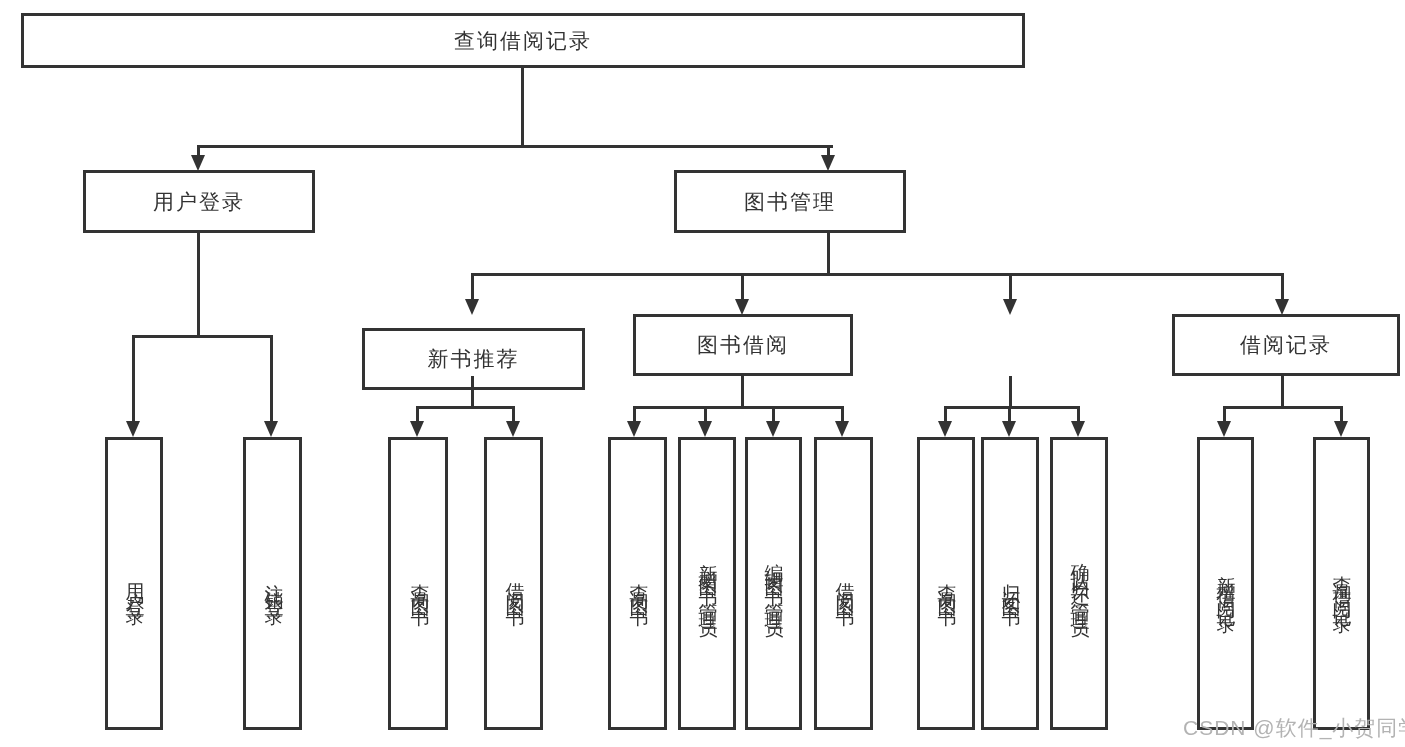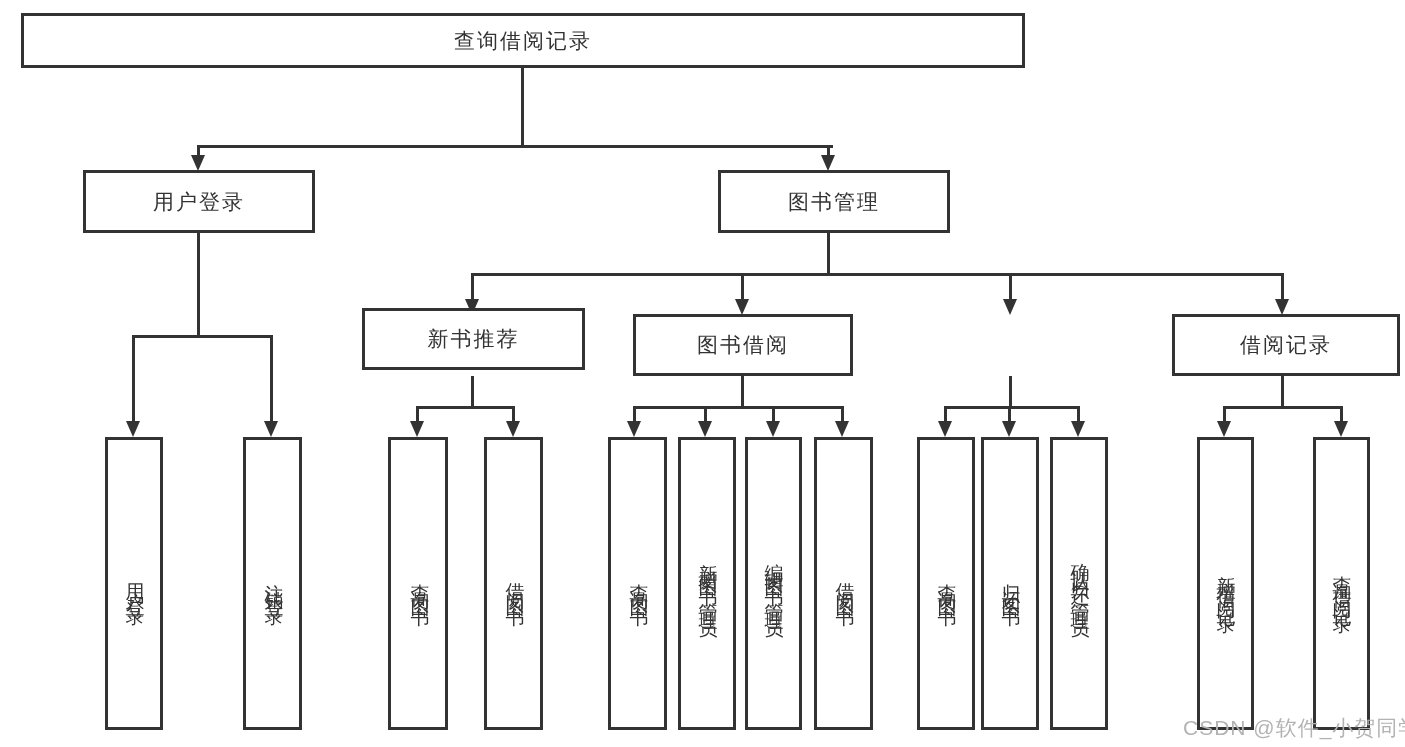--- a/index.html
+++ b/index.html
@@ -39,41 +39,41 @@
   <div class="hbox" style="left:21px;top:13px;width:1004px;height:55px">查询借阅记录</div>
 
   <div class="vl" style="left:521px;top:68px;height:77px"></div>
   <div class="hl" style="left:197px;top:145px;width:636px"></div>
   <div class="ashaft" style="left:197px;top:145px;height:11px"></div>
   <div class="ahead" style="left:191px;top:155px"></div>
   <div class="ashaft" style="left:827px;top:145px;height:11px"></div>
   <div class="ahead" style="left:821px;top:155px"></div>
 
   <div class="hbox" style="left:83px;top:170px;width:232px;height:63px">用户登录</div>
-  <div class="hbox" style="left:718px;top:170px;width:232px;height:63px">图书管理</div>
+  <div class="hbox" style="left:674px;top:170px;width:232px;height:63px">图书管理</div>
 
   <div class="vl" style="left:197px;top:233px;height:103px"></div>
   <div class="hl" style="left:132px;top:335px;width:141px"></div>
   <div class="ashaft" style="left:132px;top:335px;height:88px"></div>
   <div class="ahead" style="left:126px;top:421px"></div>
   <div class="ashaft" style="left:270px;top:335px;height:88px"></div>
   <div class="ahead" style="left:264px;top:421px"></div>
 
   <div class="vl" style="left:827px;top:233px;height:42px"></div>
   <div class="hl" style="left:471px;top:273px;width:813px"></div>
   <div class="ashaft" style="left:471px;top:273px;height:28px"></div>
   <div class="ahead" style="left:465px;top:299px"></div>
   <div class="ashaft" style="left:741px;top:273px;height:28px"></div>
   <div class="ahead" style="left:735px;top:299px"></div>
   <div class="ashaft" style="left:1009px;top:273px;height:28px"></div>
   <div class="ahead" style="left:1003px;top:299px"></div>
   <div class="ashaft" style="left:1281px;top:273px;height:28px"></div>
   <div class="ahead" style="left:1275px;top:299px"></div>
 
-  <div class="hbox" style="left:362px;top:308px;width:223px;height:62px">新书推荐</div>
+  <div class="hbox" style="left:362px;top:328px;width:223px;height:62px">新书推荐</div>
   <div class="hbox" style="left:633px;top:314px;width:220px;height:62px">图书借阅</div>
   <div class="hbox" style="left:1172px;top:314px;width:228px;height:62px">借阅记录</div>
 
   <div class="vl" style="left:471px;top:376px;height:32px"></div>
   <div class="hl" style="left:416px;top:406px;width:99px"></div>
   <div class="ashaft" style="left:416px;top:406px;height:17px"></div>
   <div class="ahead" style="left:410px;top:421px"></div>
   <div class="ashaft" style="left:512px;top:406px;height:17px"></div>
   <div class="ahead" style="left:506px;top:421px"></div>
 

